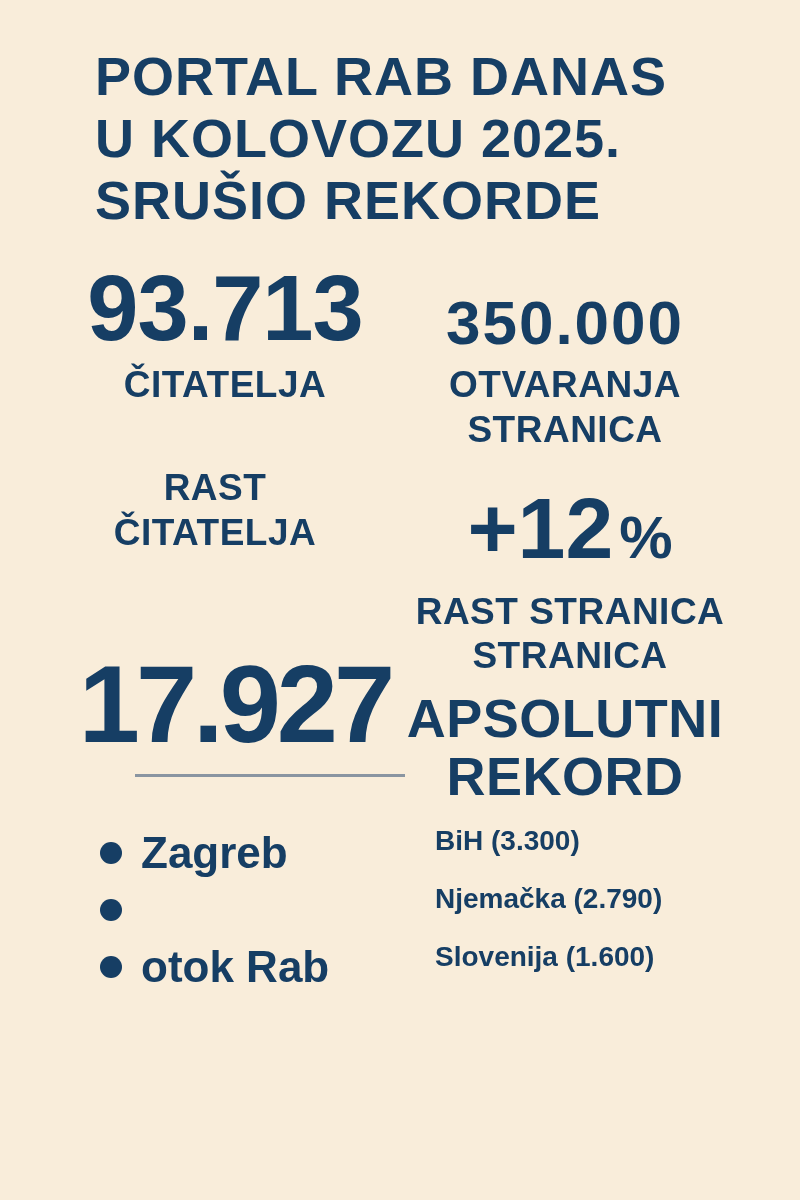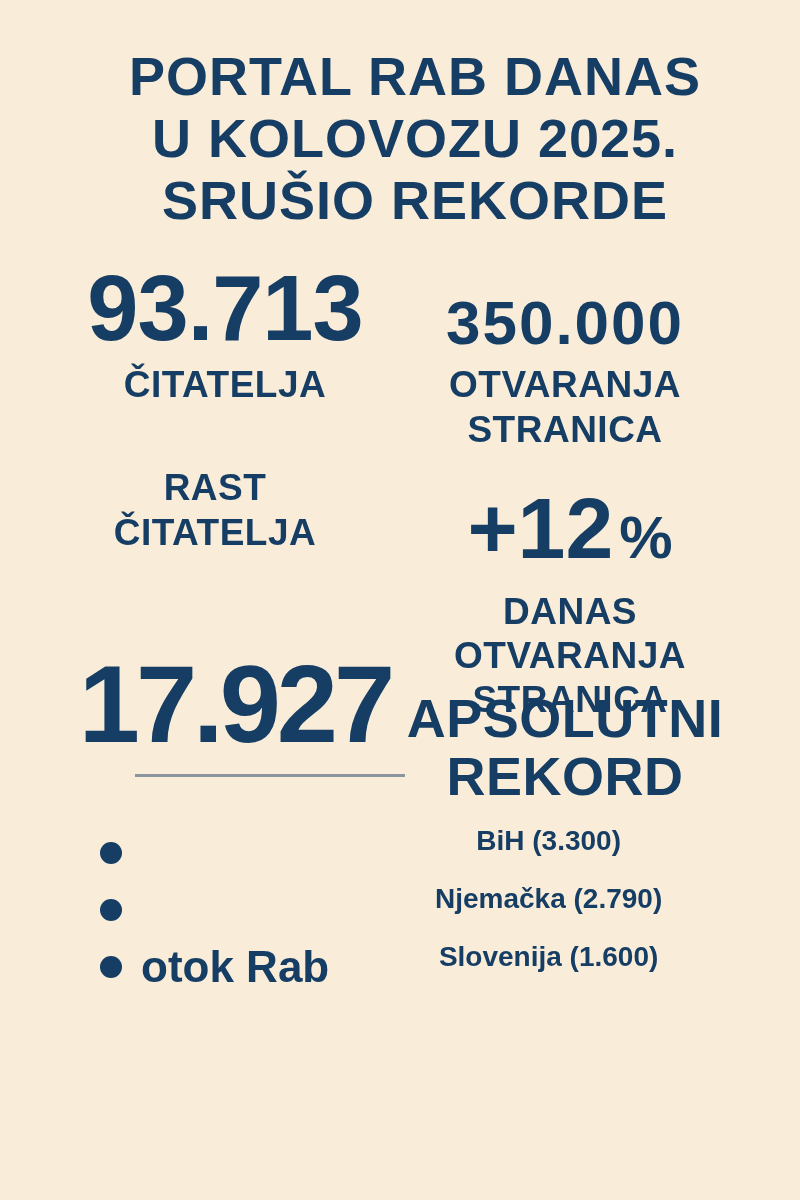--- a/index.html
+++ b/index.html
@@ -11,21 +11,21 @@
   }
 
   body {
     position: relative;
     background: #f9edda;
     color: #163e64;
     font-family: "Liberation Sans", "DejaVu Sans", sans-serif;
     font-weight: bold;
   }
 
-  .abs { position: absolute; text-align: center; }
+  .abs { position: absolute; }
 
   
   #title {
     left: 95px;
     top: 45px;
     width: 640px;
     font-size: 54px;
     line-height: 62px;
     letter-spacing: 1px;
   }
@@ -141,37 +141,38 @@
     </div>
   </section>
 <section class="abs stat" id="stat-2">
     <div class="stat-label">
       <div class="stat-label-line">RAST ČITATELJA</div>
     </div>
   </section>
 <section class="abs stat" id="stat-3">
     <div class="stat-value"><span class="stat-number">+12</span><span class="stat-suffix">%</span></div>
     <div class="stat-label">
-      <div class="stat-label-line">DANAS OTVARANJA</div>
+      <div class="stat-label-line">RAST STRANICA</div>
       <div class="stat-label-line">STRANICA</div>
     </div>
   </section>
 
 <div class="abs" id="record-value">17.927</div>
 
 <div class="abs" id="record-divider"></div>
 
 <div class="abs" id="record-label">
     <div class="record-label-line">APSOLUTNI</div>
     <div class="record-label-line">REKORD</div>
   </div>
 
 <ul class="abs" id="locations">
     <li class="location-item">
       <span class="bullet-dot"></span>
+      <span class="location-label">Zagreb</span>
     </li>
     <li class="location-item">
       <span class="bullet-dot"></span>
     </li>
     <li class="location-item">
       <span class="bullet-dot"></span>
       <span class="location-label">otok Rab</span>
     </li>
   </ul>
 

